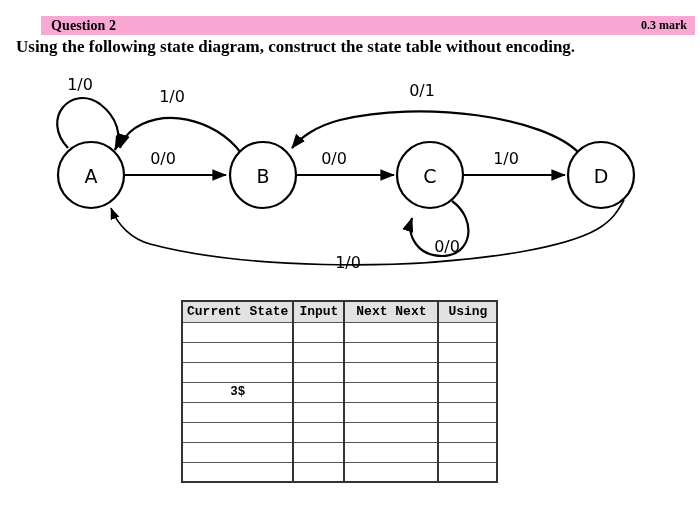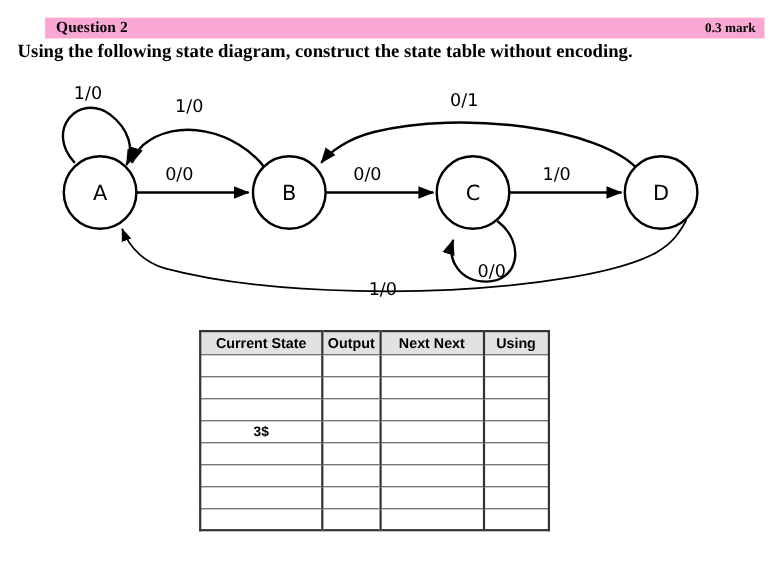--- a/index.html
+++ b/index.html
@@ -96,21 +96,21 @@
   }
 
   
   #state-table-wrap {
     position: absolute;
     left: 181px;
     top: 300px;
   }
   table#state-table {
     border-collapse: collapse;
-    font-family: Liberation Sans, sans-serif;
+    font-family: Liberation Mono, monospace;
     border-radius: 10px;
   }
   table#state-table th,
   table#state-table td {
     border: 1px solid #555555;
     box-sizing: border-box;
     height: 20px;
     padding: 0 4px;
   }
   table#state-table thead th {
@@ -212,21 +212,21 @@
   <table id="state-table">
     <colgroup>
       <col class="c-current">
         <col class="c-input">
         <col class="c-next">
         <col class="c-output">
     </colgroup>
     <thead>
       <tr>
         <th>Current State</th>
-        <th>Output</th>
+        <th>Input</th>
         <th>Next Next</th>
         <th>Using</th>
       </tr>
     </thead>
     <tbody>
       <tr>
         <td></td>
         <td></td>
         <td></td>
         <td></td>

